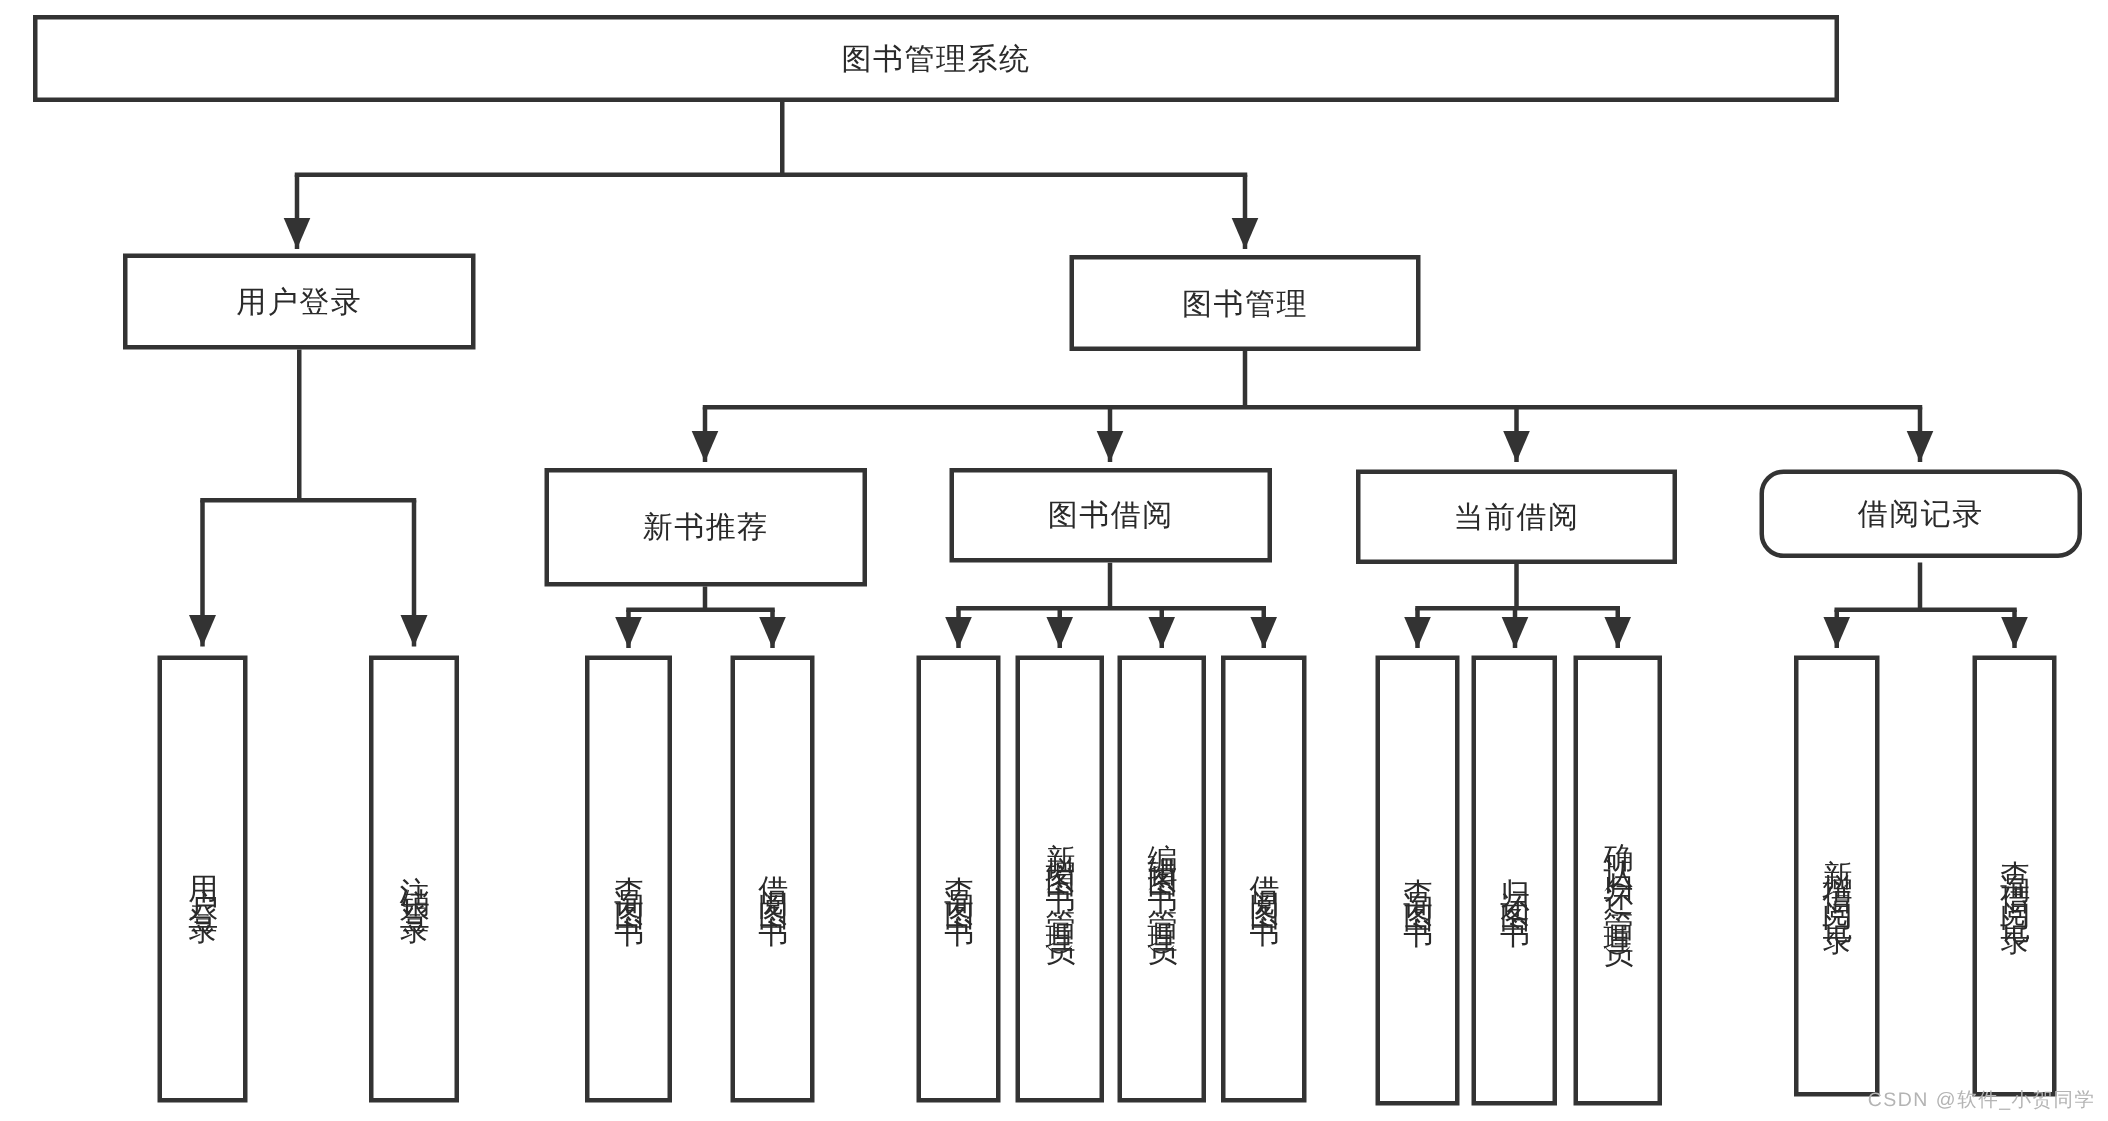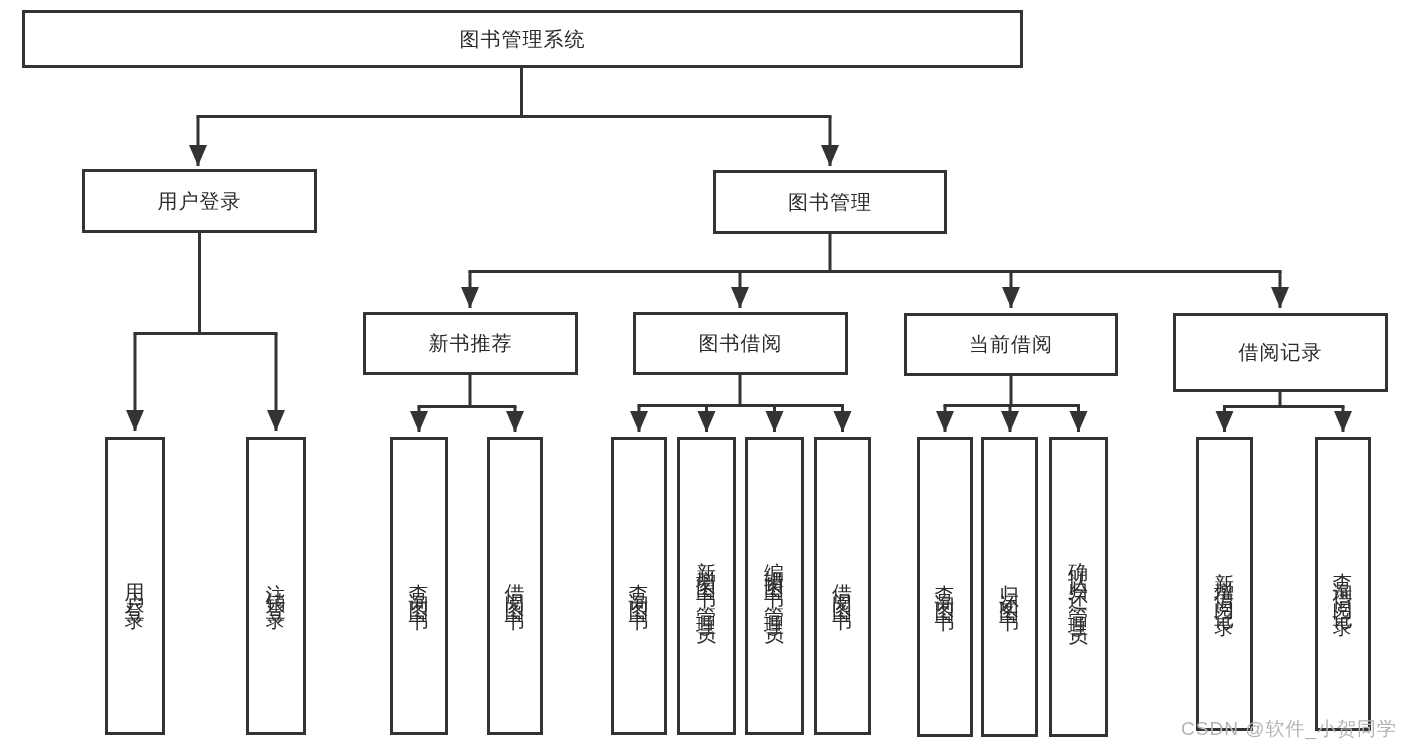--- a/index.html
+++ b/index.html
@@ -32,21 +32,21 @@
   .leaf {
     writing-mode: vertical-lr;
     letter-spacing: 9px;
     line-height: 1;
     white-space: normal;
   }
   .watermark {
     position: absolute;
     right: 8px;
     bottom: 5px;
-    font-size: 19px;
+    font-size: 13px;
     color: #b4b4b4;
     letter-spacing: 1px;
   }
 </style>
 </head>
 <body>
 
 <div class="canvas">
 
   <svg class="connectors" viewBox="0 0 1405 747" xmlns="http://www.w3.org/2000/svg">
@@ -99,29 +99,29 @@
       </g>
 
       <g>
         <path d="M1280 375 V406.5 M1223 406.5 H1344.5"></path>
         <line x1="1224.5" y1="406.5" x2="1224.5" y2="432" marker-end="url(#arrow)"></line>
         <line x1="1343" y1="406.5" x2="1343" y2="432" marker-end="url(#arrow)"></line>
       </g>
     </g>
   </svg>
 
-  <div class="node" style="left:22px; top:10px; width:1001px; height:58px;">图书管理系统</div>
+  <div class="node" style="left:22px; top:10px; width:1204px; height:58px;">图书管理系统</div>
 
   <div class="node" style="left:82px; top:169px; width:235px; height:64px;">用户登录</div>
   <div class="node" style="left:713px; top:170px; width:234px; height:64px;">图书管理</div>
 
-  <div class="node" style="left:363px; top:312px; width:215px; height:63px;">新书推荐</div>
+  <div class="node" style="left:363px; top:312px; width:215px; height:79px;">新书推荐</div>
   <div class="node" style="left:904px; top:313px; width:214px; height:63px;">当前借阅</div>
   <div class="node" style="left:633px; top:312px; width:215px; height:63px;">图书借阅</div>
-  <div class="node" style="left:1173px; top:313px; width:215px; height:79px;">借阅记录</div>
+  <div class="node" style="left:1173px; top:313px; width:215px; height:59px;border-radius:16px;">借阅记录</div>
 
   <div class="node leaf" style="left:105px; top:437px; width:60px; height:298px;">用户登录</div>
   <div class="node leaf" style="left:246px; top:437px; width:60px; height:298px;">注销登录</div>
 
   <div class="node leaf" style="left:390px; top:437px; width:58px; height:298px;">查询图书</div>
   <div class="node leaf" style="left:487px; top:437px; width:56px; height:298px;">借阅图书</div>
 
   <div class="node leaf" style="left:611px; top:437px; width:56px; height:298px;">查询图书</div>
   <div class="node leaf" style="left:677px; top:437px; width:59px; height:298px;">新增图书（管理员）</div>
   <div class="node leaf" style="left:745px; top:437px; width:59px; height:298px;">编辑图书（管理员）</div>

